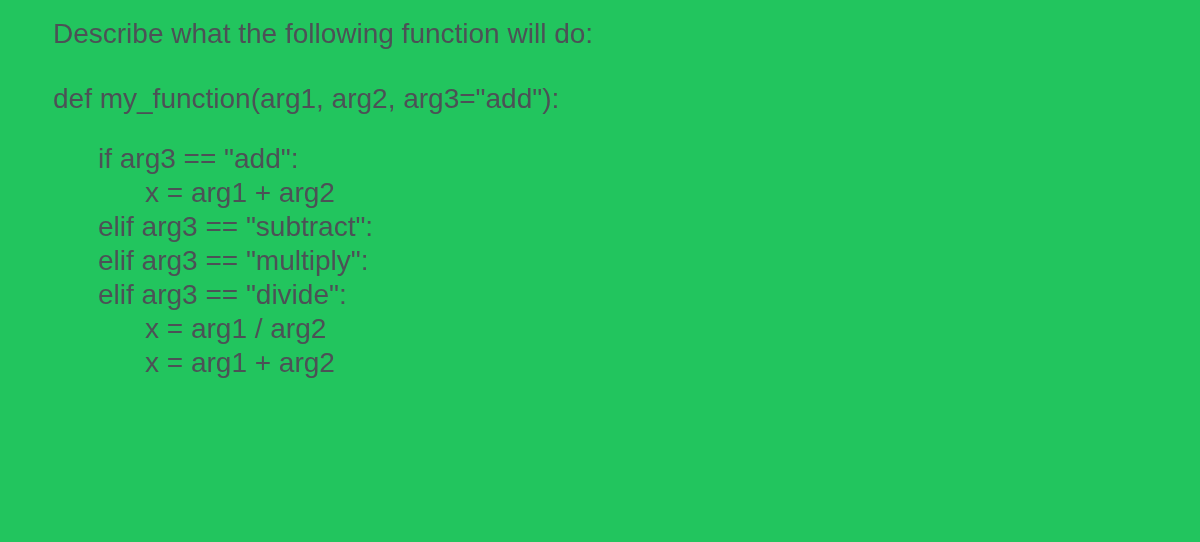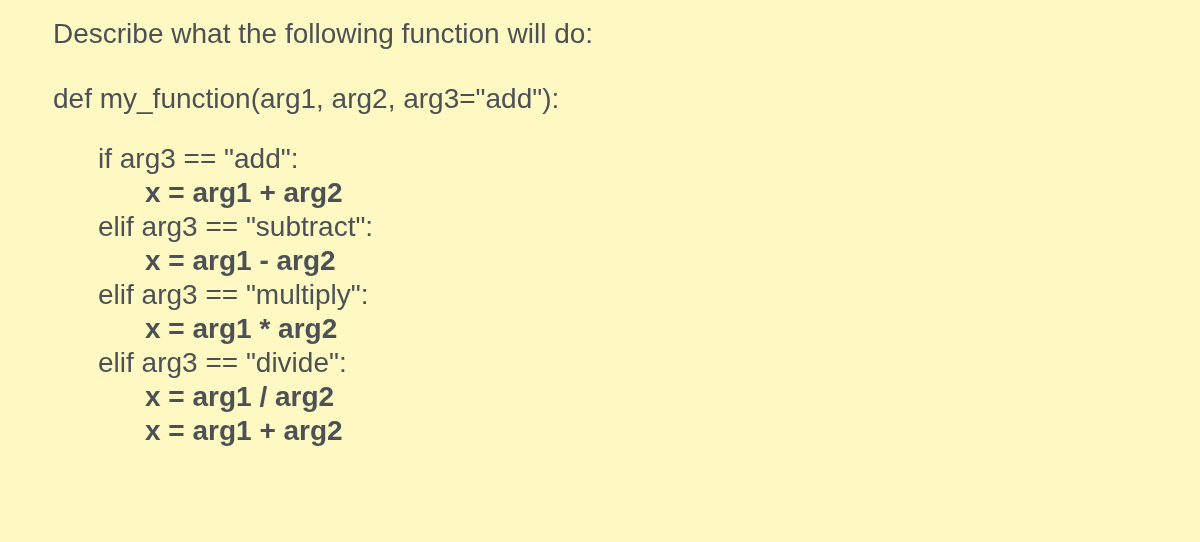--- a/index.html
+++ b/index.html
@@ -6,21 +6,21 @@
     margin: 0;
     padding: 0;
     background: #ffffff;
   }
   .page {
     position: relative;
     width: 1200px;
     height: 542px;
     box-sizing: border-box;
     padding: 17px 20px 0 53px;
-    background: #fef9c3;
+    background: #22c55e;
     font-family: "Liberation Sans", "DejaVu Sans", sans-serif;
     color: #4c5156;
     overflow: hidden;
   }
   .prompt {
     font-size: 28px;
     line-height: 34px;
     margin: 0 0 31px 0;
     white-space: pre;
   }
@@ -33,35 +33,32 @@
   .code-block {
     margin-left: 45px;
     font-size: 28px;
   }
   .code-line {
     line-height: 34px;
     white-space: pre;
   }
   .indent-2 {
     padding-left: 47px;
-    font-weight: bold;
   }
 </style>
 </head>
 <body>
 
 <div class="page">
   <p class="prompt">Describe what the following function will do:</p>
 
   <p class="defline">def my_function(arg1, arg2, arg3="add"):</p>
 
   <div class="code-block">
     <div class="code-line">if arg3 == "add":</div>
     <div class="code-line indent-2">x = arg1 + arg2</div>
     <div class="code-line">elif arg3 == "subtract":</div>
-    <div class="code-line indent-2">x = arg1 - arg2</div>
     <div class="code-line">elif arg3 == "multiply":</div>
-    <div class="code-line indent-2">x = arg1 * arg2</div>
     <div class="code-line">elif arg3 == "divide":</div>
     <div class="code-line indent-2">x = arg1 / arg2</div>
     <div class="code-line indent-2">x = arg1 + arg2</div>
   </div>
 </div>
 
 </body></html>

